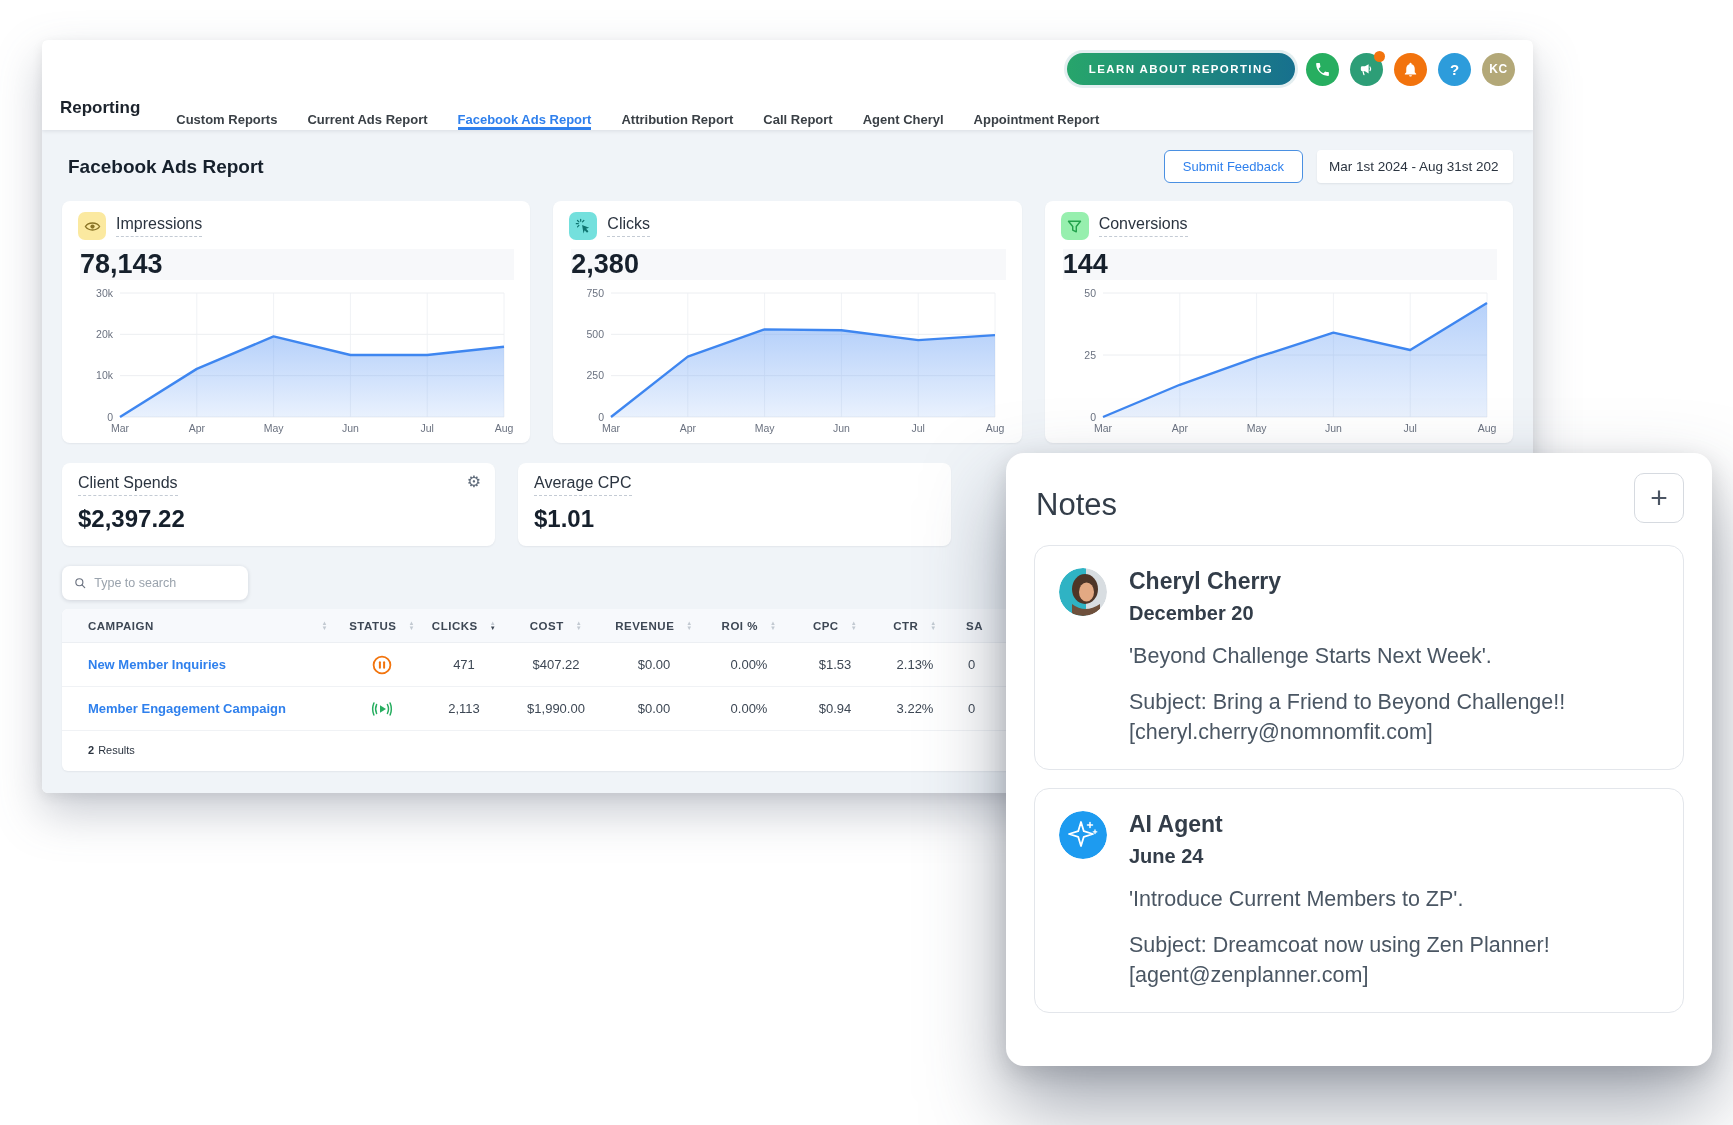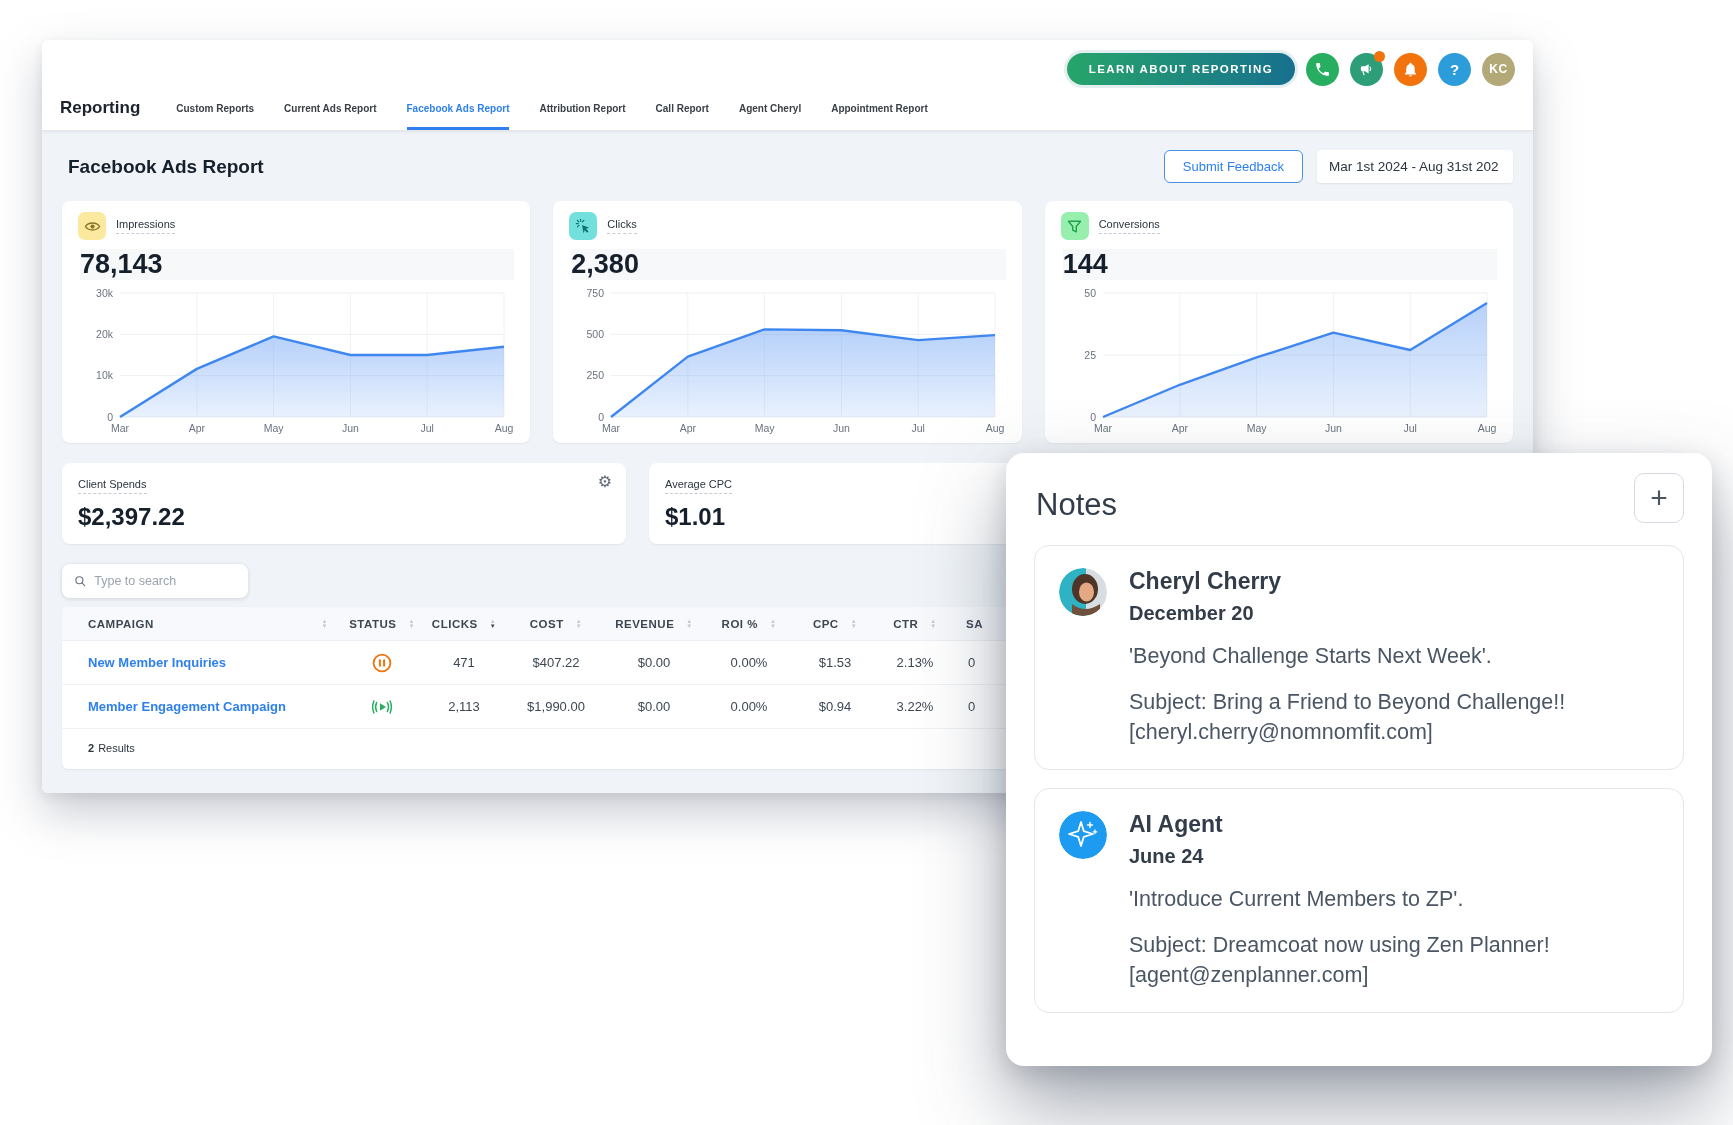--- a/index.html
+++ b/index.html
@@ -18,46 +18,46 @@
   .circ.phone { background:#27ae60; }
   .circ.mega { background:#2d9e77; }
   .circ.bell { background:#f2730d; }
   .circ.help { background:#2d9cdb; font-size:15px; font-weight:bold; }
   .circ.avatar { background:#b3a878; font-size:12px; font-weight:bold; letter-spacing:.5px; }
   .mega-dot { position:absolute; top:-2px; right:-2px; width:11px; height:11px; border-radius:50%; background:#f2730d; }
 
   .hdr-row2 { display:flex; align-items:flex-end; height:40px; padding-bottom:0; }
   .app-title { font-size:17px; font-weight:bold; color:#1c232c; padding-bottom:12px; margin-right:36px; }
   .tabs { display:flex; gap:30px; }
-  .tab { font-size:10px; font-weight:bold; color:#3a4046; padding-bottom:13px; cursor:pointer; border-bottom:3px solid transparent; }
+  .tab { font-size:13px; font-weight:bold; color:#3a4046; cursor:pointer; border-bottom:3px solid transparent; }
   .tab.active { color:#2f80ed; border-bottom-color:#2f80ed; }
 
   .db-content { background:#f0f4f8; height:663px; padding:16px 20px 0 20px; }
 
   .page-head { display:flex; justify-content:space-between; align-items:center; margin:4px 0 18px 6px; }
   .page-title { font-size:19px; font-weight:bold; color:#16202c; }
   .head-right { display:flex; align-items:center; gap:14px; }
   .feedback-btn { background:#fff; border:1px solid #4a90e2; color:#2f80ed; font-family:inherit; font-size:13px;
     padding:8px 18px; border-radius:6px; cursor:pointer; }
   .date-box { background:#fff; border-radius:4px; padding:9px 12px; font-size:13.5px; color:#2b3440;
     width:196px; white-space:nowrap; overflow:hidden; box-shadow:0 1px 2px rgba(16,24,40,.08); cursor:pointer; }
 
   .kpi-row { display:flex; gap:23px; }
   .kpi-card { flex:1; background:#fff; border-radius:8px; padding:11px 16px 6px 16px; box-shadow:0 1px 2px rgba(16,24,40,.06); }
   .kpi-head { display:flex; align-items:center; gap:10px; }
   .kpi-icon { width:28px; height:28px; border-radius:7px; display:flex; align-items:center; justify-content:center; flex-shrink:0; }
   .kpi-icon.imp { background:#fbe9a0; }
   .kpi-icon.clk { background:#74e0dd; }
   .kpi-icon.cnv { background:#97efae; }
-  .dotted-label { font-size:11px; color:#2b3440; border-bottom:1px dashed #c4cbd4; padding-bottom:3px; cursor:help;text-align:right; }
+  .dotted-label { font-size:16px; color:#2b3440; border-bottom:1px dashed #c4cbd4; padding-bottom:3px; cursor:help;text-align:right; }
   .kpi-value { font-size:27px; font-weight:bold; color:#16202c; margin:9px 0 5px 2px; background:#f7f8fa; }
   svg.chart { display:block; }
 
   .stats-row { display:flex; gap:23px; margin-top:20px; }
-  .stat-card { width:564px; background:#fff; border-radius:8px; padding:11px 16px 13px 16px; position:relative; box-shadow:0 1px 2px rgba(16,24,40,.06); }
+  .stat-card { width:433px; background:#fff; border-radius:8px; padding:11px 16px 13px 16px; position:relative; box-shadow:0 1px 2px rgba(16,24,40,.06); }
   .stat-label { display:inline-block; }
   .stat-value { font-size:24px; font-weight:bold; color:#16202c; margin-top:9px; }
   .gear { position:absolute; top:11px; right:14px; font-size:16px; color:#5f6b7a; cursor:pointer; line-height:1; }
 
   .search-row { margin-top:20px; }
   .search-box { width:186px; height:34px; background:#fff; border-radius:8px; box-shadow:0 1px 4px rgba(16,24,40,.14);
     display:flex; align-items:center; gap:8px; padding:0 12px; }
   .search-box input { border:none; outline:none; width:100%; font-family:inherit; font-size:12.5px; color:#333; background:transparent; }
   .search-box input::placeholder { color:#9aa3ad; }
 

